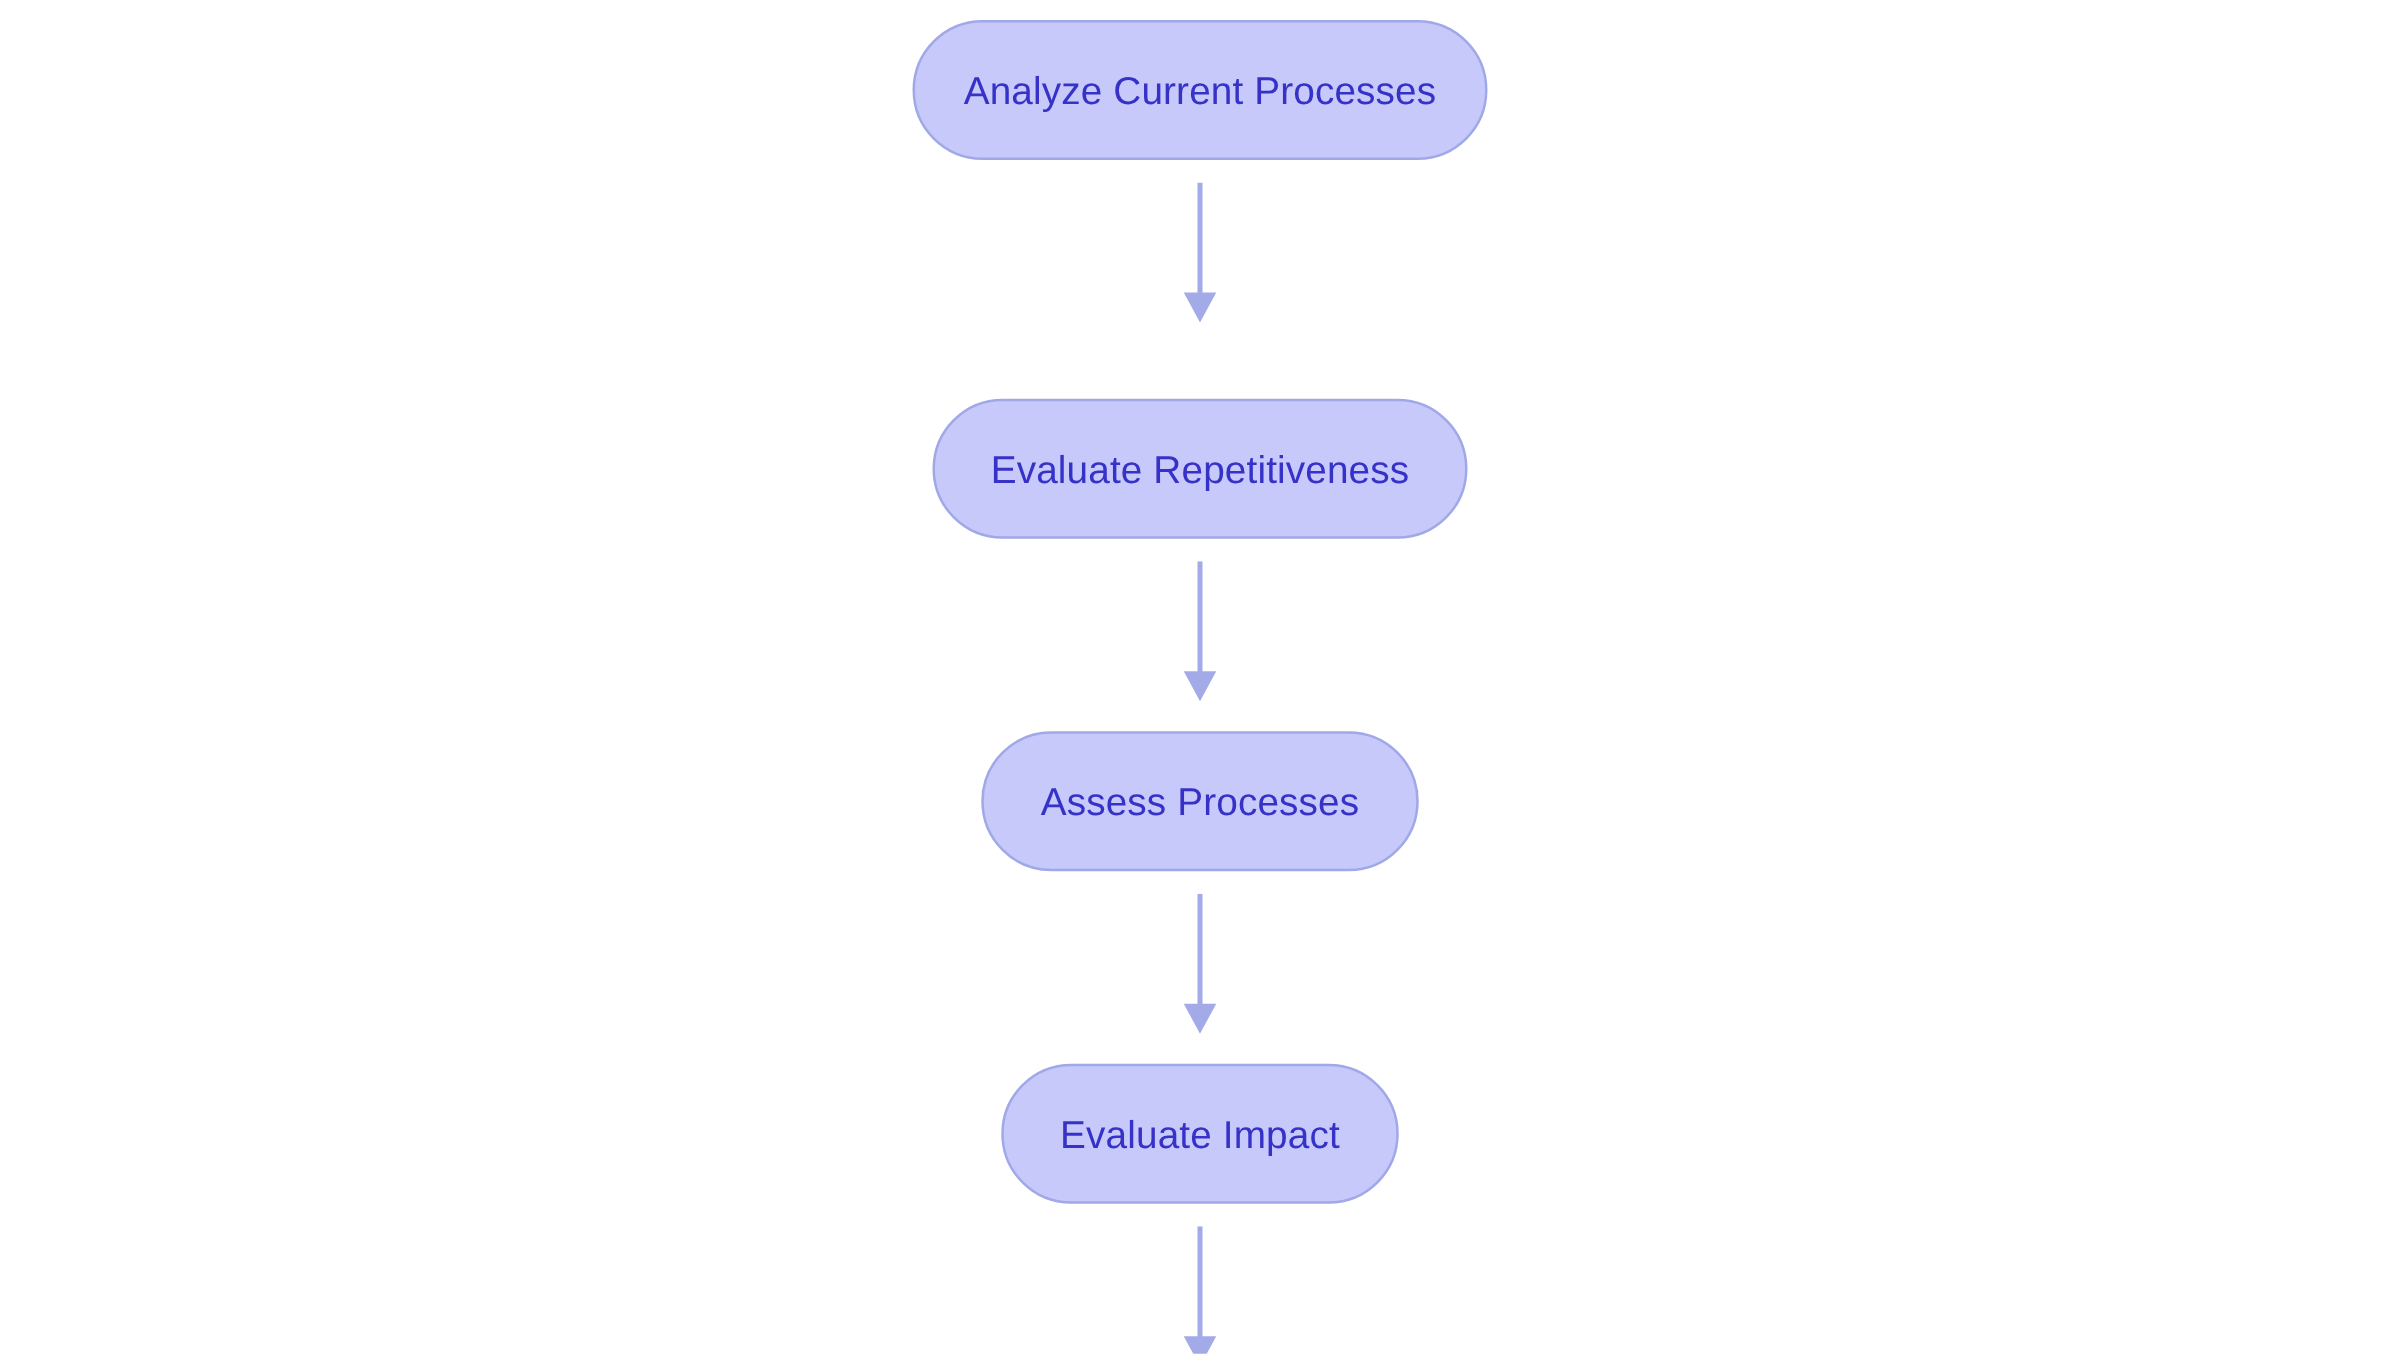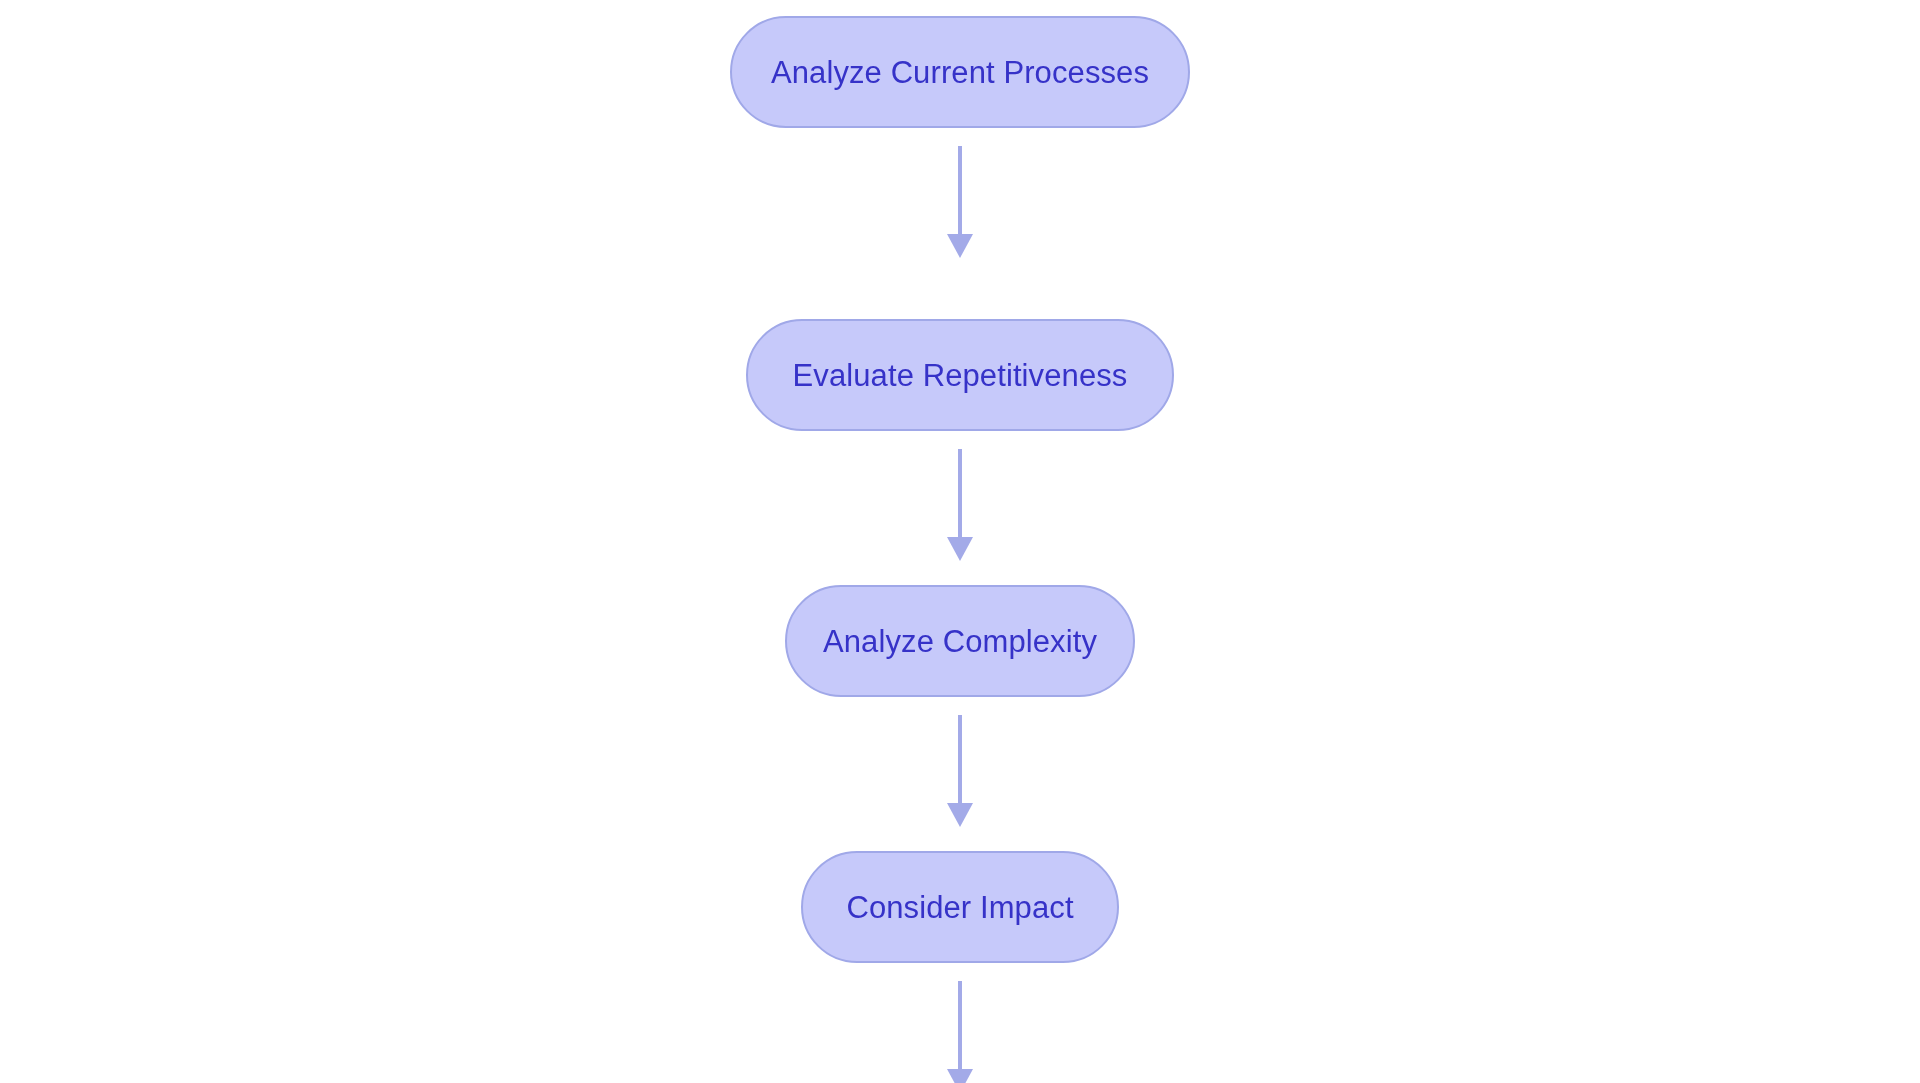--- a/index.html
+++ b/index.html
@@ -87,30 +87,30 @@
     <div class="flow-node node-w-1">
       <span class="flow-node-label">Evaluate Repetitiveness</span>
     </div>
 
     <svg class="flow-connector" viewBox="0 0 40 118">
       <line x1="20" y1="0" x2="20" y2="93" stroke="#a3aae8" stroke-width="4"></line>
       <polygon points="20,112 7,88 33,88" fill="#a3aae8"></polygon>
     </svg>
 
     <div class="flow-node node-w-2">
-      <span class="flow-node-label">Analyze Complexity</span>
+      <span class="flow-node-label">Assess Processes</span>
     </div>
 
     <svg class="flow-connector" viewBox="0 0 40 118">
       <line x1="20" y1="0" x2="20" y2="93" stroke="#a3aae8" stroke-width="4"></line>
       <polygon points="20,112 7,88 33,88" fill="#a3aae8"></polygon>
     </svg>
 
     <div class="flow-node node-w-3">
-      <span class="flow-node-label">Consider Impact</span>
+      <span class="flow-node-label">Evaluate Impact</span>
     </div>
 
     <svg class="flow-connector" viewBox="0 0 40 118">
       <line x1="20" y1="0" x2="20" y2="93" stroke="#a3aae8" stroke-width="4"></line>
       <polygon points="20,112 7,88 33,88" fill="#a3aae8"></polygon>
     </svg>
 
 
   </div>
 </div>

